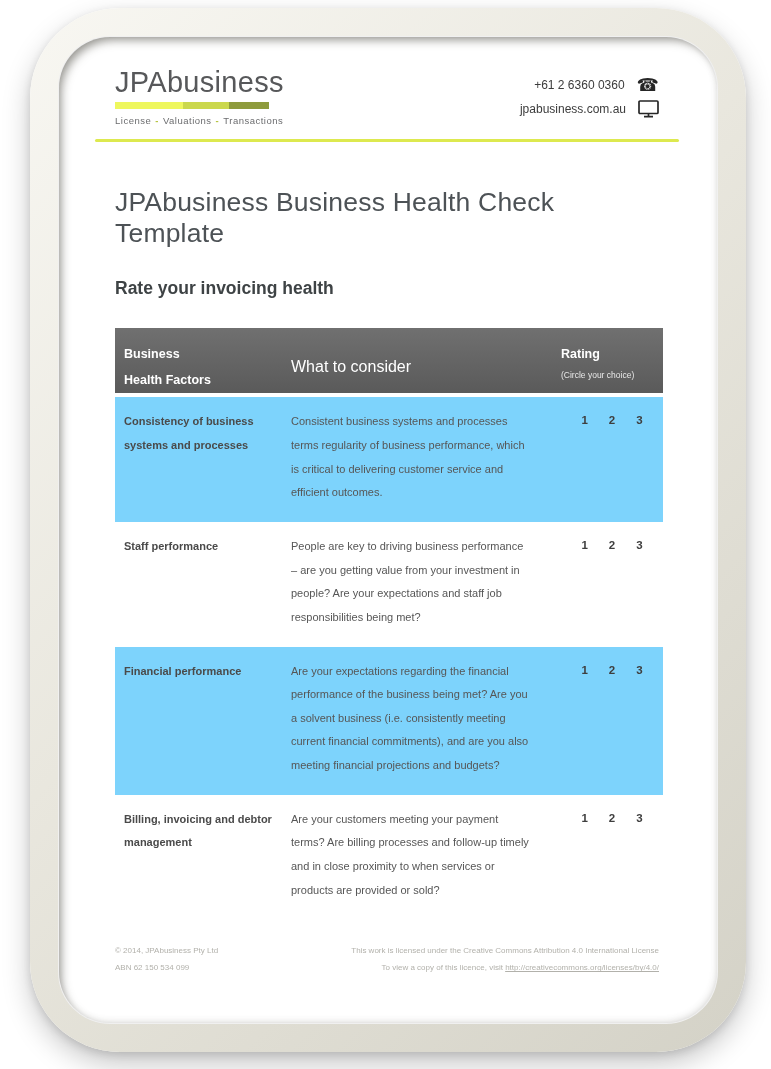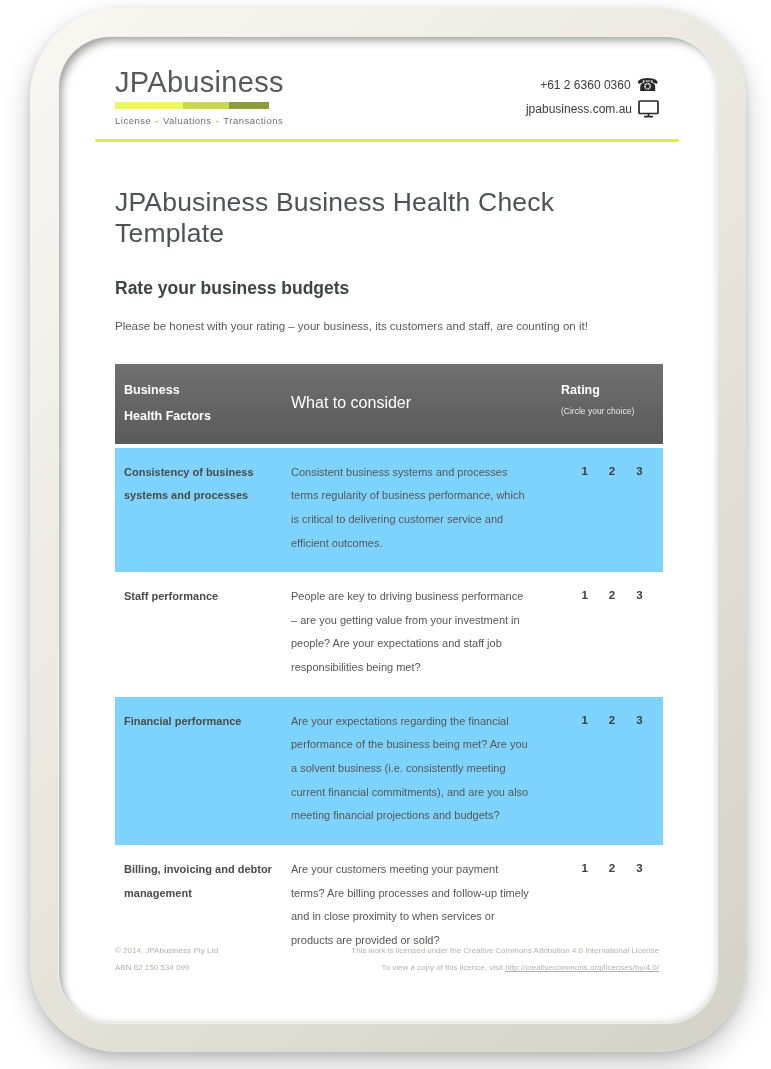--- a/index.html
+++ b/index.html
@@ -25,38 +25,38 @@
   .letterhead { display:flex; justify-content:space-between; align-items:flex-start; }
   .logo-text { font-size:29px; color:#57585a; font-weight:400; letter-spacing:0.3px; line-height:1.1; }
   .logo-bar { display:flex; height:7px; width:154px; margin-top:3px; }
   .logo-bar .seg1 { flex:0 0 44%; }
   .logo-bar .seg2 { flex:0 0 30%; }
   .logo-bar .seg3 { flex:0 0 26%; }
   .tagline { font-size:9.5px; color:#6c6d6f; margin-top:6px; letter-spacing:0.5px; }
   .tagline .sep { color:#b5c43f; padding:0 4px; font-weight:700; }
 
   .contacts { text-align:right; margin-top:9px; font-size:12px; color:#3c3c3c; }
-  .contact-line { display:flex; justify-content:flex-end; align-items:center; gap:6px; margin-bottom:6px; }
+  .contact-line { display:flex; justify-content:flex-end; align-items:center; gap:12px; margin-bottom:6px; }
   .phone-glyph { font-size:18px; line-height:1; color:#262626; }
   .monitor-svg { display:block; }
 
   .divider { margin:13px -20px 0 -20px; height:3px; border-radius:2px; }
 
   
   .doc-title { margin-top:45px; font-size:26.5px; font-weight:400; color:#4d5256; letter-spacing:0.2px; }
   .doc-subtitle { margin-top:29px; font-size:17.5px; font-weight:700; color:#3e4345; }
   .intro p { margin-top:19px; font-size:11.5px; line-height:1.5; color:#595959; max-width:552px; }
   .intro p + p { margin-top:17px; }
 
   
   .factors-table { margin-top:29px; width:548px; }
   .thead {
     display:grid; grid-template-columns:176px 1fr 102px;
     background:linear-gradient(#707070,#5a5a5a);
-    color:#ffffff; padding:13px 0 14px; margin-bottom:4px;
+    color:#ffffff; padding:13px 0 0; margin-bottom:4px;
   }
   .thead .h-factor { padding-left:9px; font-size:12.5px; font-weight:600; line-height:2.1; }
   .thead .h-consider { font-size:16px; font-weight:400; align-self:center; }
   .thead .h-rating { font-size:12.5px; font-weight:600; line-height:2.1; }
   .thead .h-rating .sub { display:block; font-size:8.5px; font-weight:400; color:#e8e8e8; }
 
   .trow { display:grid; grid-template-columns:176px 1fr 102px; padding:13px 0 17px; }
   .trow.alt { background:#7dd3fc; }
   .trow .factor { padding:0 18px 0 9px; font-size:11px; font-weight:700; color:#4a4a4a; line-height:2.15; }
   .trow .consider { padding-right:30px; font-size:11px; color:#565656; line-height:2.15; }
@@ -104,24 +104,23 @@
               <line x1="10.5" y1="13.5" x2="10.5" y2="16.4" stroke="#262626" stroke-width="1.7"></line>
               <line x1="6" y1="16.6" x2="15" y2="16.6" stroke="#262626" stroke-width="1.7"></line>
             </svg>
           </div>
         </div>
       </div>
 
       <div class="divider" style="background: rgb(221, 233, 79);"></div>
 
       <h1 class="doc-title">JPAbusiness Business Health Check Template</h1>
-      <h2 class="doc-subtitle">Rate your business budgets</h2>
+      <h2 class="doc-subtitle">Rate your invoicing health</h2>
 
       <div class="intro">
-        <p>Please be honest with your rating – your business, its customers and staff, are counting on it!</p>
       </div>
 
       <div class="factors-table">
         <div class="thead">
           <div class="h-factor">
             <span>Business</span><br>
             <span>Health Factors</span>
           </div>
           <div class="h-consider">What to consider</div>
           <div class="h-rating">

